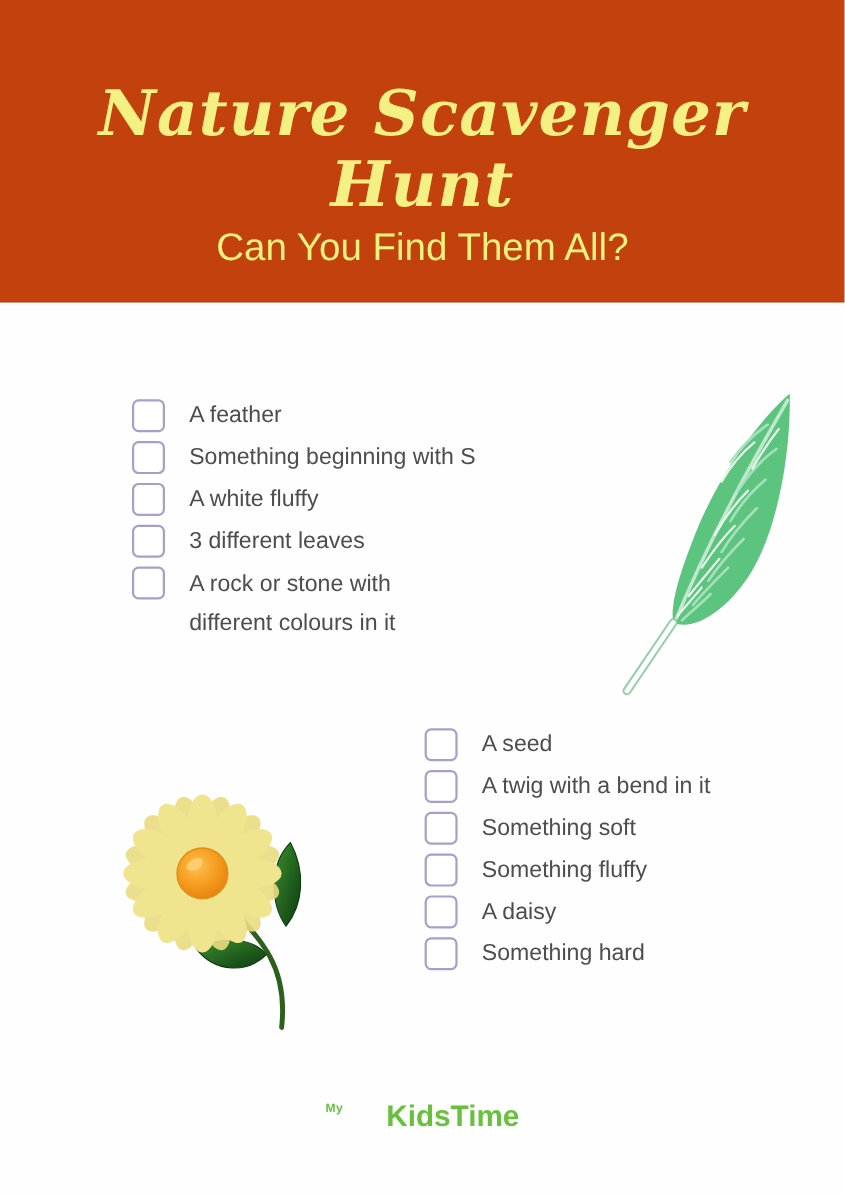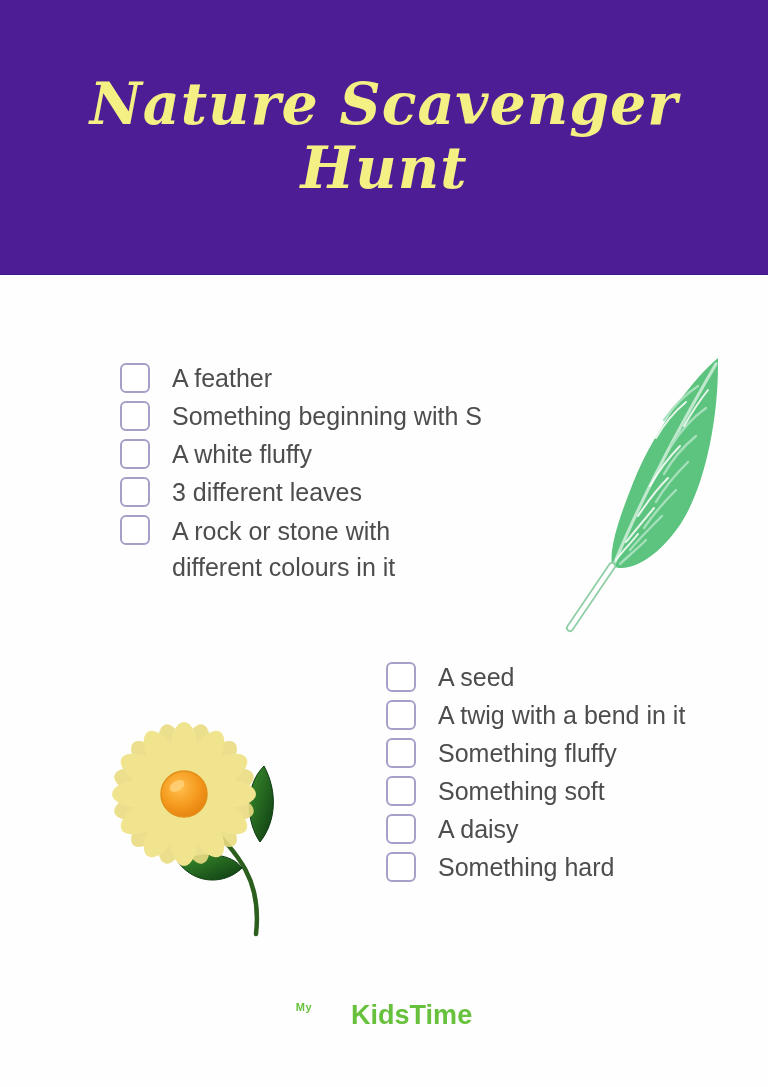--- a/index.html
+++ b/index.html
@@ -4,21 +4,21 @@
 <style>
   html,body{margin:0;padding:0;background:#ffffff;}
   .page{
     position:relative;width:768px;height:1087px;margin:0 auto;
     background:#fefefe;overflow:hidden;
     font-family:"Liberation Sans",sans-serif;
   }
   
   .header{
     position:absolute;top:0;left:0;right:0;height:275px;
-    background:#4c1d95;text-align:center;
+    background:#c2410c;text-align:center;
     border-bottom:1px solid rgba(0,0,0,.10);
     box-sizing:border-box;
   }
   .title{
     margin:0;padding-top:72px;
     font-family:"DejaVu Serif",serif;font-style:italic;font-weight:700;
     font-size:57px;line-height:64px;letter-spacing:1px;
     color:#f4f083;
   }
   .subtitle{
@@ -31,21 +31,21 @@
   .checklist.left{left:120px;top:363px;}
   .checklist.right{left:386px;top:662px;}
   .check-row{display:flex;align-items:flex-start;}
   .checkbox{
     width:30px;height:30px;flex:0 0 auto;box-sizing:border-box;
     border:2.5px solid #a89fc9;border-radius:6px;background:#ffffff;
     cursor:pointer;
   }
   .check-label{
     margin-left:22px;
-    font-size:25px;line-height:30px;color:#4d4d4d;
+    font-size:21px;line-height:30px;color:#4d4d4d;
     white-space:pre-line;
   }
   .check-row.multiline .check-label{line-height:36px;margin-top:-2px;}
   
   .feather-wrap{position:absolute;left:538px;top:350px;width:232px;height:288px;}
   .daisy-wrap{position:absolute;left:112px;top:722px;width:215px;height:215px;}
   
   .footer-logo{
     position:absolute;left:0;right:0;top:1000px;text-align:center;
     color:#68c13d;
@@ -53,20 +53,21 @@
   .logo-my{font-size:11px;font-weight:700;vertical-align:13px;letter-spacing:.5px;}
   .logo-main{font-size:27px;font-weight:700;letter-spacing:0;margin-left:39px;}
 </style>
 </head>
 <body>
 
 <div class="page">
 
   <div class="header">
     <h1 class="title">Nature Scavenger Hunt</h1>
+    <div class="subtitle">Can You Find Them All?</div>
   </div>
 
   <div class="checklist left">
     <div class="check-row">
       <span class="checkbox"></span>
       <span class="check-label">A feather</span>
     </div>
     <div class="check-row">
       <span class="checkbox"></span>
       <span class="check-label">Something beginning with S</span>
@@ -171,25 +172,25 @@
     <div class="check-row">
       <span class="checkbox"></span>
       <span class="check-label">A seed</span>
     </div>
     <div class="check-row">
       <span class="checkbox"></span>
       <span class="check-label">A twig with a bend in it</span>
     </div>
     <div class="check-row">
       <span class="checkbox"></span>
+      <span class="check-label">Something soft</span>
+    </div>
+    <div class="check-row">
+      <span class="checkbox"></span>
       <span class="check-label">Something fluffy</span>
-    </div>
-    <div class="check-row">
-      <span class="checkbox"></span>
-      <span class="check-label">Something soft</span>
     </div>
     <div class="check-row">
       <span class="checkbox"></span>
       <span class="check-label">A daisy</span>
     </div>
     <div class="check-row">
       <span class="checkbox"></span>
       <span class="check-label">Something hard</span>
     </div>
   </div>

